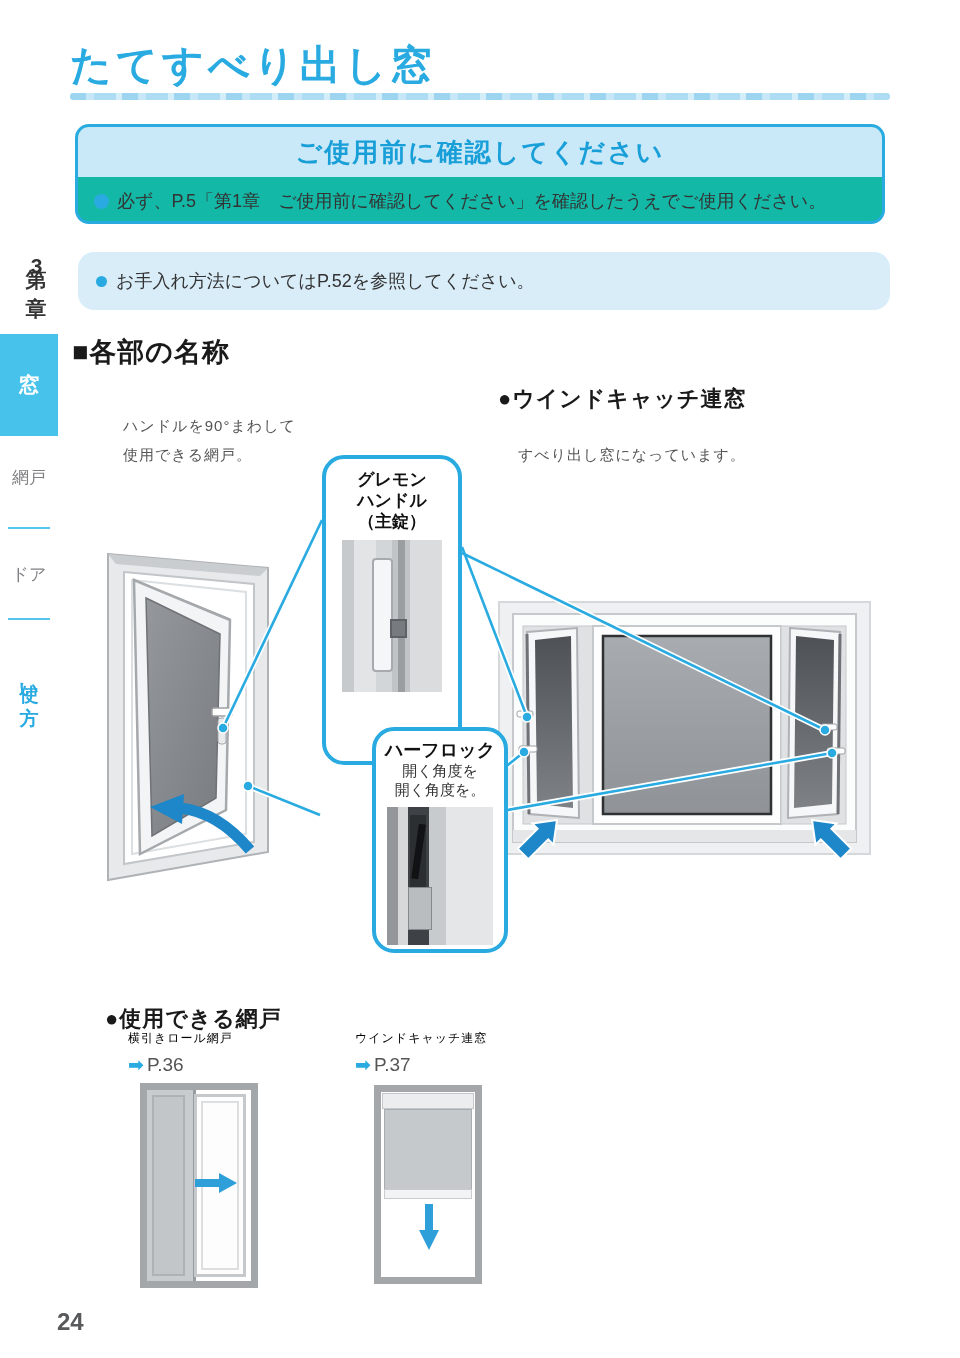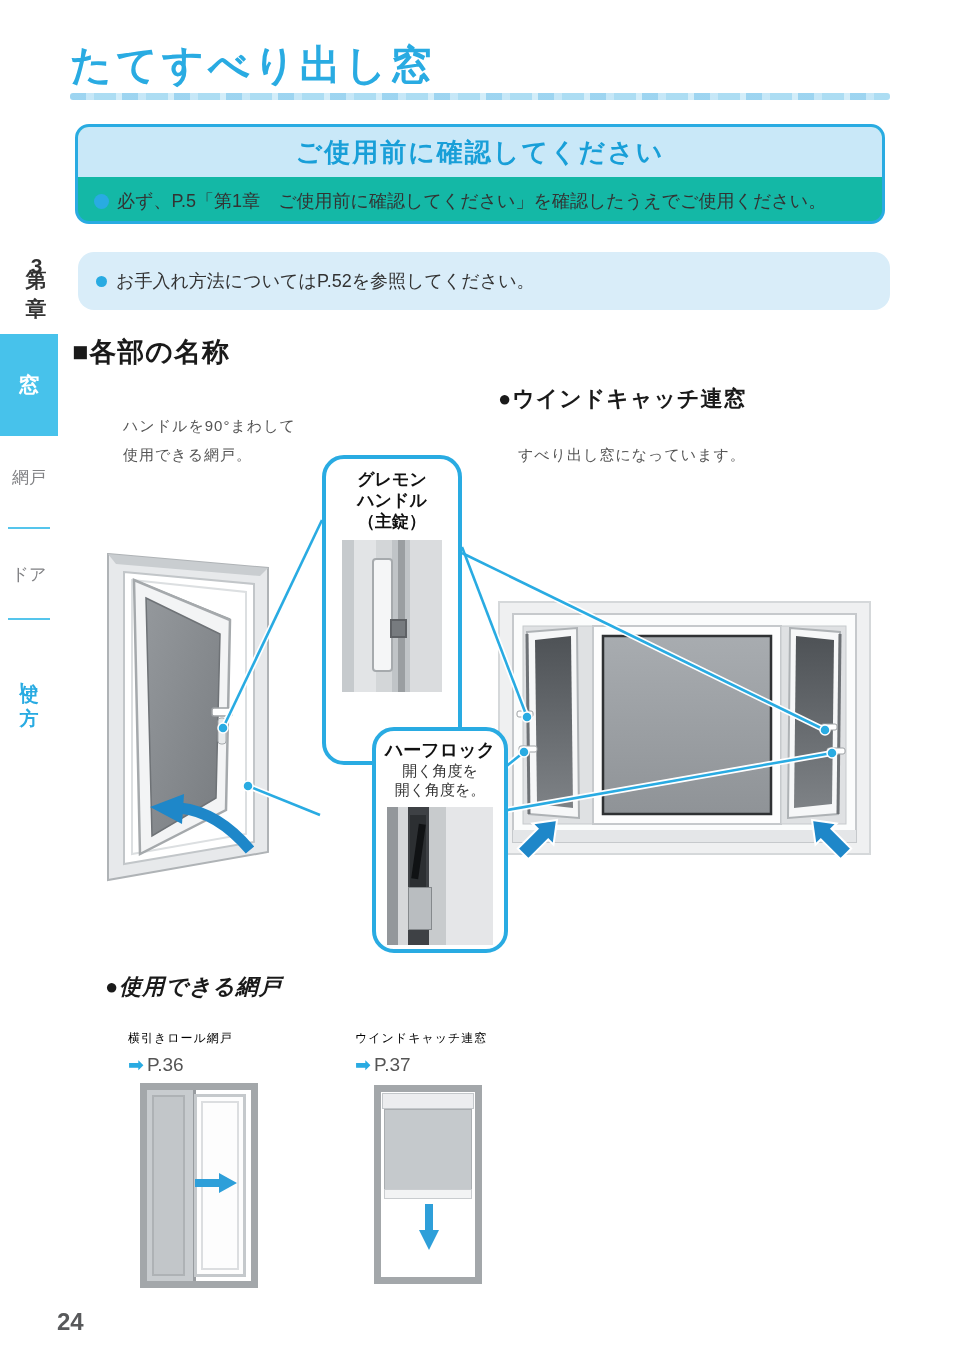--- a/index.html
+++ b/index.html
@@ -220,21 +220,21 @@
     <div class="co-title" style="font-size:18px;">ハーフロック</div>
     <div class="co-desc">開く角度を</div>
     <div class="co-desc">開く角度を。</div>
     <div class="co-photo photo2">
       <div class="p2-slot"></div>
       <div class="p2-lever"></div>
       <div class="p2-plate"></div>
     </div>
   </div>
 
-  <div class="abs sub-head" style="left:105px;top:972px;font-style:italic;">
+  <div class="abs sub-head" style="left:105px;top:1004px;">
     <span>●</span><span>使用できる網戸</span>
   </div>
 
   <div class="abs scr-name" style="left:128px;top:1030px;">横引きロール網戸</div>
   <div class="abs scr-ref" style="left:128px;top:1053px;">
     <span class="arr">➡</span>
     <span>P.36</span>
   </div>
 
   <div class="abs scr-name" style="left:355px;top:1030px;">ウインドキャッチ連窓</div>

